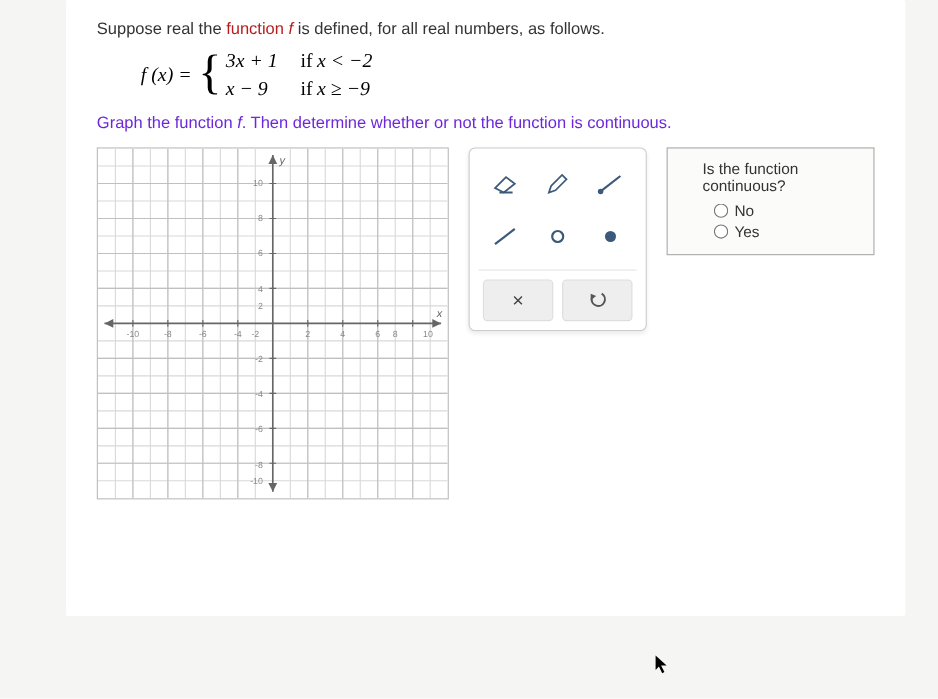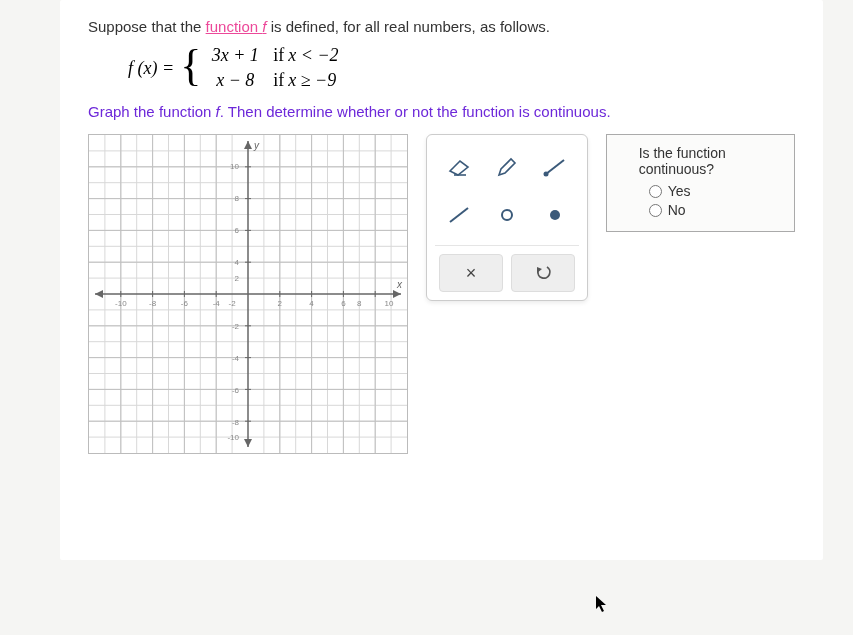--- a/index.html
+++ b/index.html
@@ -17,43 +17,42 @@
       padding: 18px 28px;
       min-height: 560px;
       border-radius: 2px;
     }
     .prompt {
       font-size: 15px;
       color: #333;
       margin-bottom: 10px;
     }
     .prompt .link {
-      text-decoration: underline;
-      color: #ec4899;
+      color: #b91c1c;
     }
     .equation {
       font-family: 'Times New Roman', serif;
       font-size: 18px;
       color: #000000;
       margin: 8px 0 12px 40px;
       display: flex;
       align-items: center;
       font-style: italic;
     }
     .equation .fx { margin-right: 6px; }
     .brace {
       font-size: 44px;
       line-height: 40px;
       font-style: normal;
       margin-right: 4px;
       position: relative;
       top: -2px;
     }
     .cases { display: flex; flex-direction: column; gap: 4px; }
-    .case-row { display: flex; align-items: baseline; text-align: center; }
+    .case-row { display: flex; align-items: baseline; }
     .case-expr { width: 60px; }
     .case-cond { font-style: normal; margin-left: 8px; }
     .case-cond .if { font-style: normal; margin-right: 4px; }
     .instruction {
       font-size: 15px;
       color: #6d28d9;
       margin: 6px 0 14px 0;
     }
     .work-area {
       display: flex;
@@ -136,35 +135,35 @@
       font-size: 14px;
       pointer-events: none;
     }
   </style>
 </head>
 <body>
 
 <div class="page">
 
   <p class="prompt">
-    <span>Suppose that the </span><span class="link"><span>function </span><i>f</i></span><span> is defined, for all real numbers, as follows.</span>
+    <span>Suppose real the </span><span class="link"><span>function </span><i>f</i></span><span> is defined, for all real numbers, as follows.</span>
   </p>
 
   <div class="equation">
     <span class="fx">f (x) =</span>
     <span class="brace">{</span>
     <div class="cases">
       <div class="case-row">
         <span class="case-expr">3x + 1</span>
         <span class="case-cond">
           <span class="if">if</span><i>x &lt; −2</i>
         </span>
       </div>
       <div class="case-row">
-        <span class="case-expr">x − 8</span>
+        <span class="case-expr">x − 9</span>
         <span class="case-cond">
           <span class="if">if</span><i>x ≥ −9</i>
         </span>
       </div>
     </div>
   </div>
 
   <p class="instruction">
     <span>Graph the function </span><i>f</i><span>. Then determine whether or not the function is continuous.</span>
   </p>
@@ -327,25 +326,25 @@
               <polygon points="4,4 9,6 4,10" fill="#555"></polygon>
             </svg>
         </div>
       </div>
     </div>
 
     <div class="question-box">
       <div class="q-title">Is the function continuous?</div>
       <label class="radio-row">
         <input type="radio" name="cont" style="">
-        <span>Yes</span>
+        <span>No</span>
       </label>
       <label class="radio-row">
         <input type="radio" name="cont" style="">
-        <span>No</span>
+        <span>Yes</span>
       </label>
     </div>
 
   </div>
 </div>
 
 <div class="cursor-arrow">
   <svg width="14" height="18">
       <path d="M1 1 L1 14 L4 11 L7 17 L9 16 L6 10 L11 10 Z" fill="#000"></path>
     </svg>

